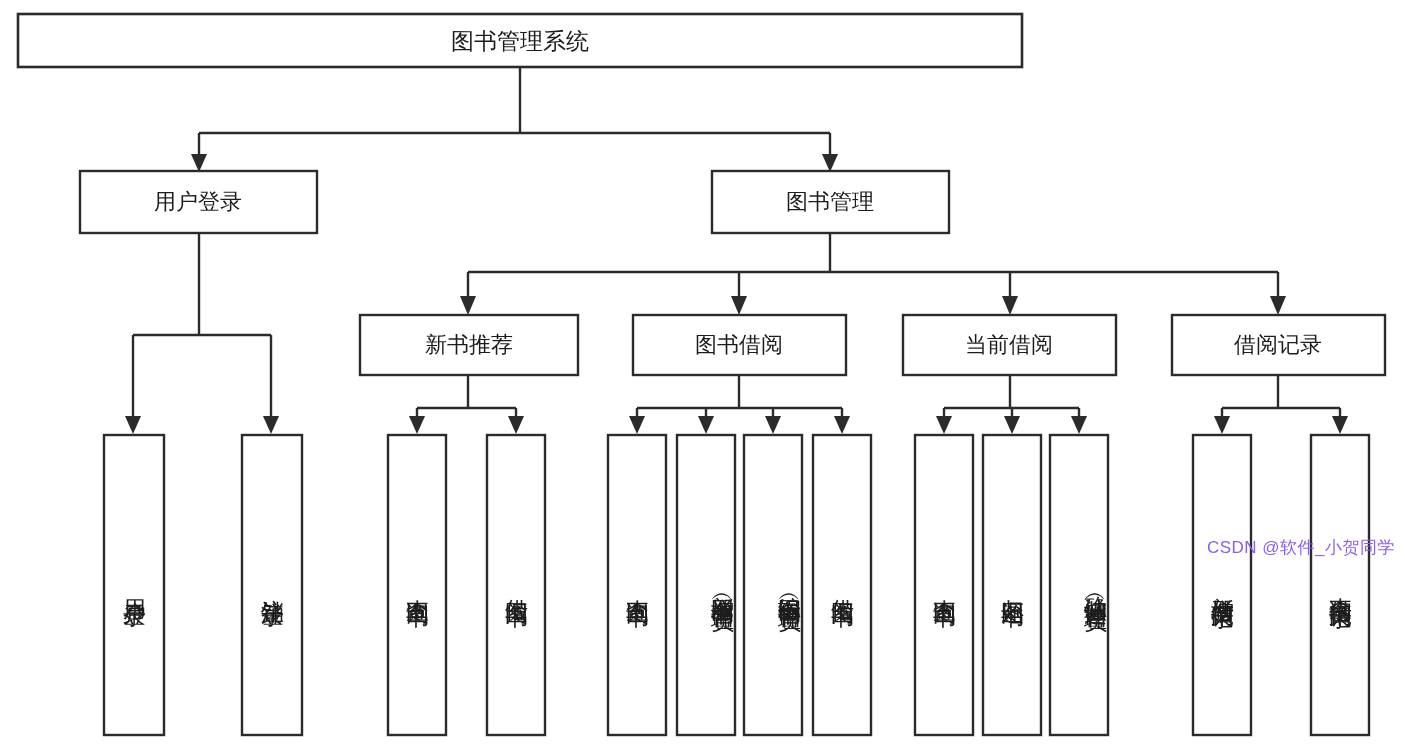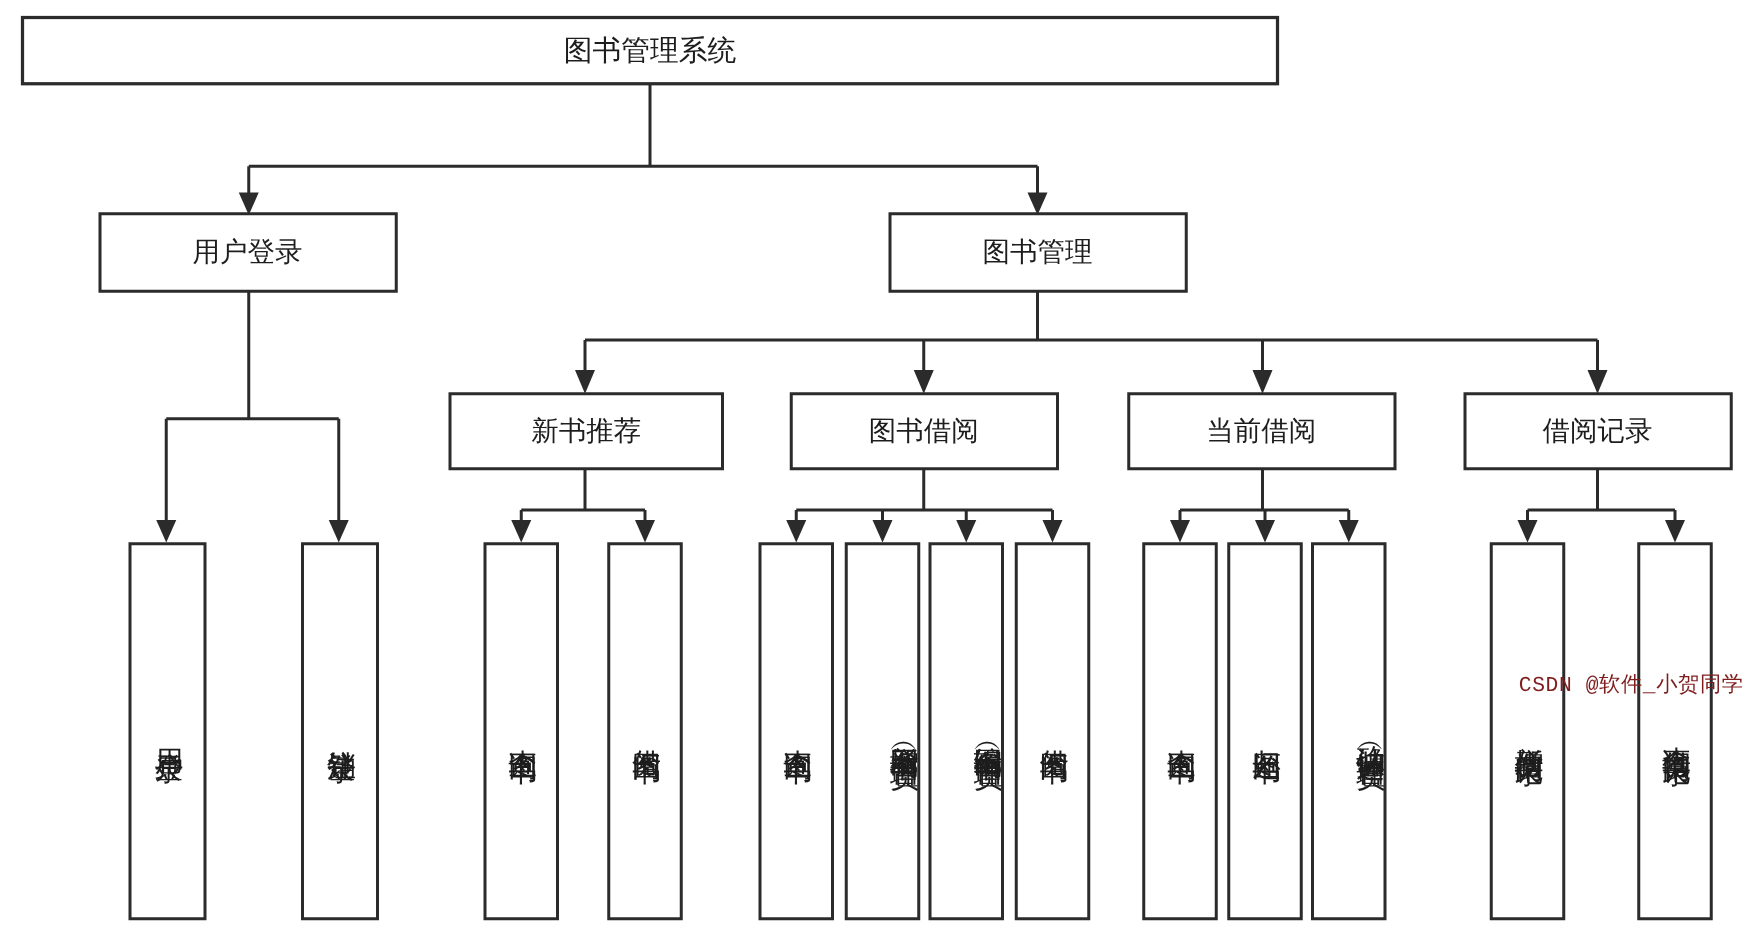--- a/index.html
+++ b/index.html
@@ -72,23 +72,23 @@
   .leaf-label-wrap.align-middle {
     justify-content: center;
   }
   .leaf-label-wrap.align-top {
     justify-content: flex-start;
   }
   .watermark {
     position: absolute;
     right: 10px;
     bottom: 6px;
-    font-family: Liberation Mono, monospace;
+    font-family: Liberation Sans, sans-serif;
     font-size: 17px;
-    color: #7f1d1d;
+    color: #8b5cf6;
     white-space: nowrap;
     letter-spacing: 0.5px;
   }
 </style>
 </head>
 <body>
 
 <div id="diagram-root">
 
   <svg class="diagram-canvas" viewBox="0 0 1405 747">

